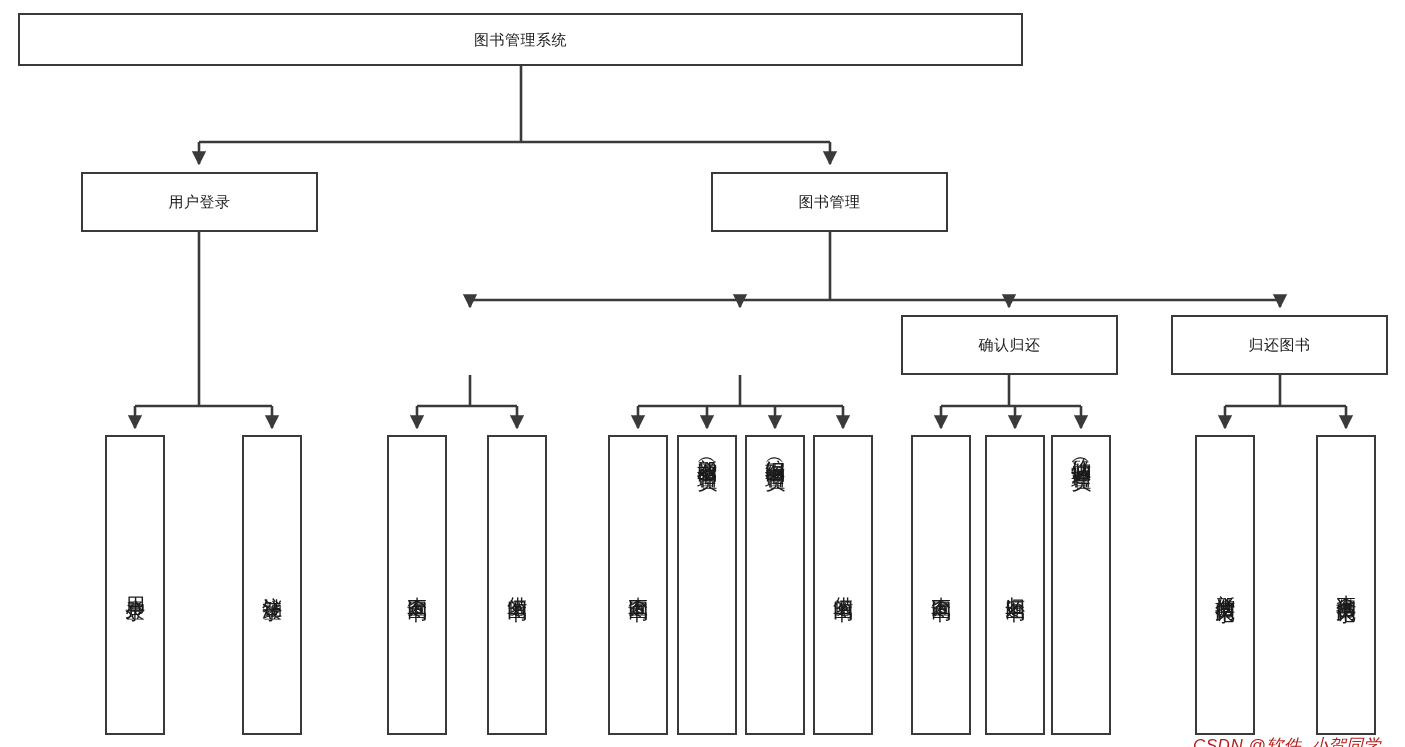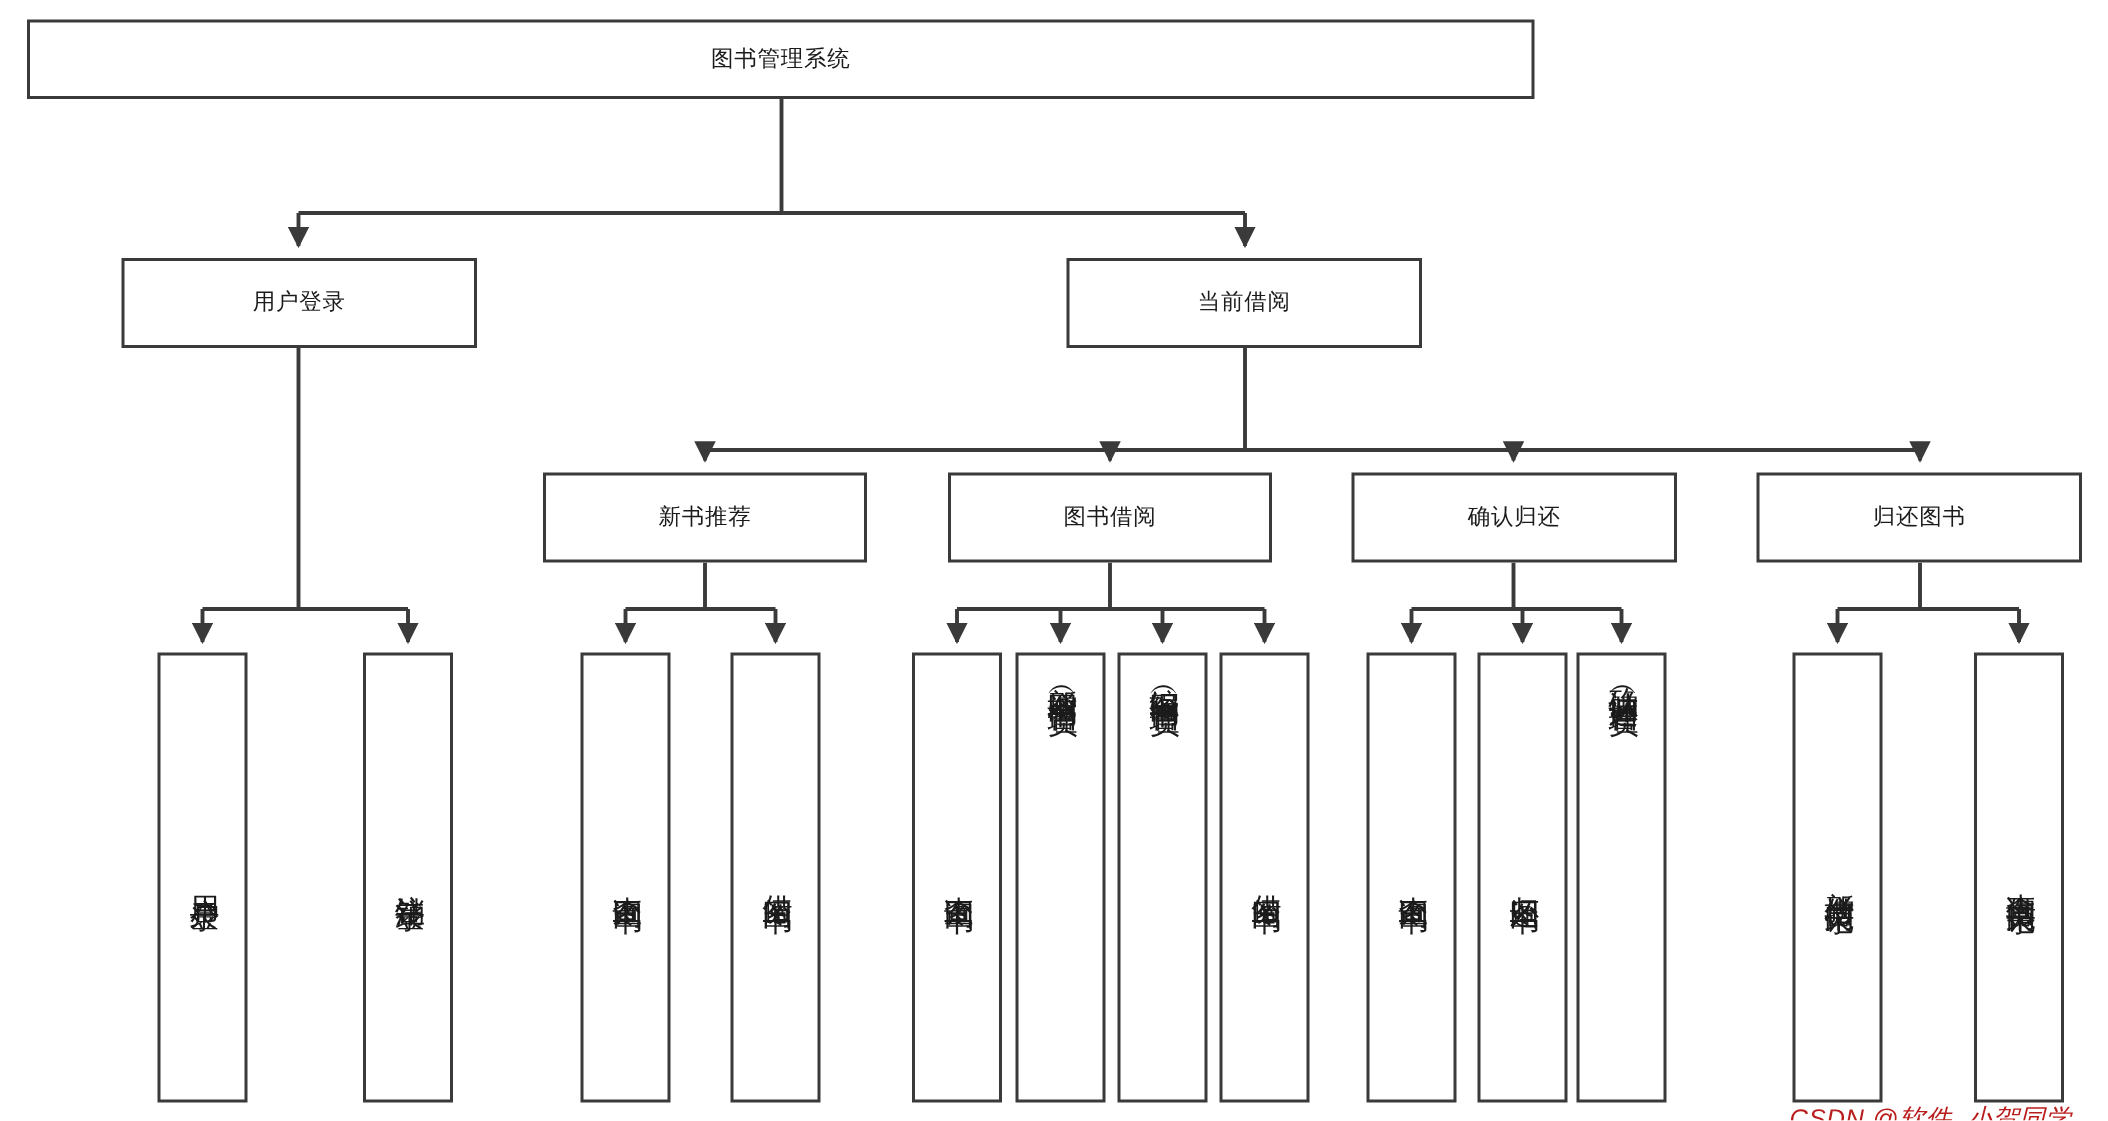--- a/index.html
+++ b/index.html
@@ -126,29 +126,23 @@
   </svg>
 
   <div class="node" style="left: 18px; top: 13px; width: 1005px; height: 53px; border-color: rgb(58, 58, 58); background: rgb(255, 255, 255);">
     <span class="node-label" style="color: rgb(27, 27, 27);">图书管理系统</span>
   </div>
 
   <div class="node" style="left: 81px; top: 172px; width: 237px; height: 60px; border-color: rgb(58, 58, 58); background: rgb(255, 255, 255);">
     <span class="node-label" style="color: rgb(27, 27, 27);">用户登录</span>
   </div>
   <div class="node" style="left: 711px; top: 172px; width: 237px; height: 60px; border-color: rgb(58, 58, 58); background: rgb(255, 255, 255);">
-    <span class="node-label" style="color: rgb(27, 27, 27);">当前借阅</span>
+    <span class="node-label" style="color: rgb(27, 27, 27);">图书管理</span>
   </div>
 
-  <div class="node" style="left: 362px; top: 315px; width: 216px; height: 60px; border-color: rgb(58, 58, 58); background: rgb(255, 255, 255);">
-    <span class="node-label" style="color: rgb(27, 27, 27);">新书推荐</span>
-  </div>
-  <div class="node" style="left: 632px; top: 315px; width: 216px; height: 60px; border-color: rgb(58, 58, 58); background: rgb(255, 255, 255);">
-    <span class="node-label" style="color: rgb(27, 27, 27);">图书借阅</span>
-  </div>
   <div class="node" style="left: 901px; top: 315px; width: 217px; height: 60px; border-color: rgb(58, 58, 58); background: rgb(255, 255, 255);">
     <span class="node-label" style="color: rgb(27, 27, 27);">确认归还</span>
   </div>
   <div class="node" style="left: 1171px; top: 315px; width: 217px; height: 60px; border-color: rgb(58, 58, 58); background: rgb(255, 255, 255);">
     <span class="node-label" style="color: rgb(27, 27, 27);">归还图书</span>
   </div>
 
   <div class="node vertical centered" style="left: 105px; top: 435px; width: 60px; height: 300px; border-color: rgb(58, 58, 58); background: rgb(255, 255, 255);">
     <span class="node-label" style="color: rgb(27, 27, 27);">用户登录</span>
   </div>

